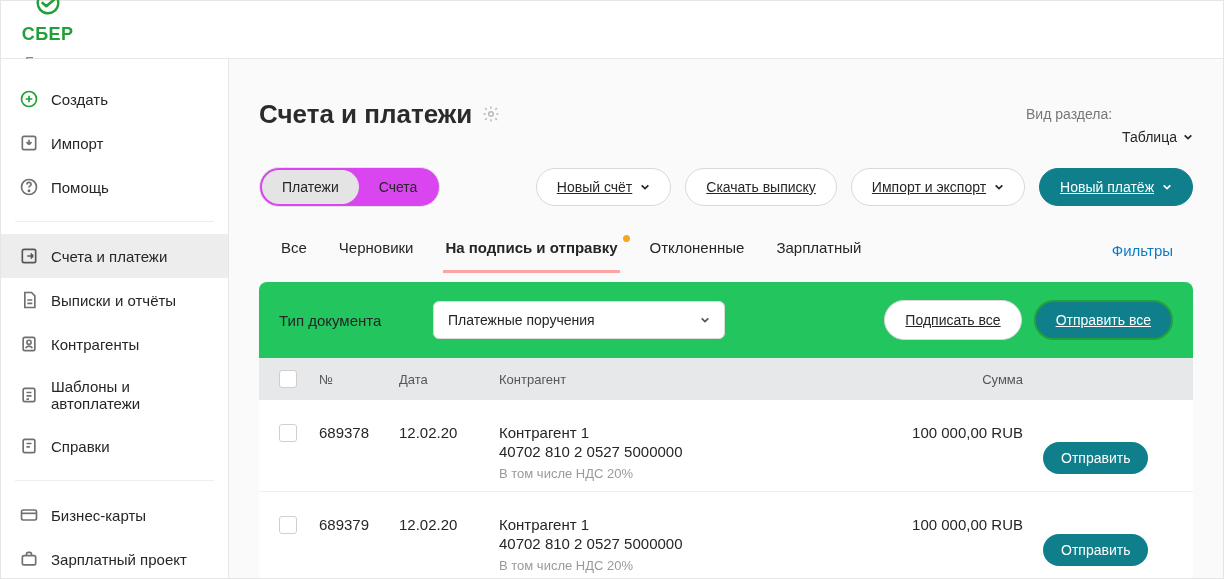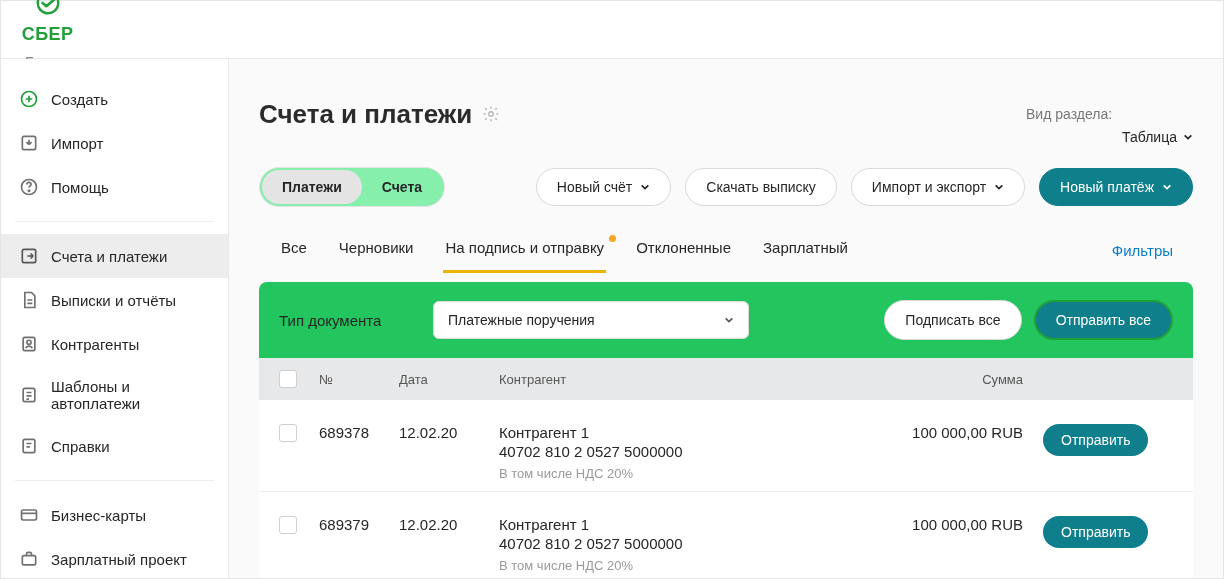--- a/index.html
+++ b/index.html
@@ -59,25 +59,24 @@
   .title-left { display: flex; align-items: center; gap: 10px; }
   h1 { font-size: 26px; font-weight: 700; color: #2b2b2b; }
   .gear { color: #b9b9b9; }
   .view-mode { display: flex; align-items: center; gap: 10px; color: #777; font-size: 14px; }
   .view-value { color: #262626; font-weight: 500; display: flex; align-items: center; gap: 6px; cursor: pointer; margin-top: 46px; }
 
   
   .toolbar { display: flex; align-items: center; gap: 14px; margin-bottom: 22px; }
   .seg {
     display: flex;
-    background: #86efac;
+    background: #d946ef;
     border: 1px solid #e3e3e3;
     border-radius: 999px;
     padding: 2px;
-    font-weight: bold;
   }
   .seg-btn {
     padding: 9px 20px;
     border-radius: 999px;
     font-size: 14px;
     cursor: pointer;
     color: #262626;
     background: transparent;
   }
   .seg-btn.active { background: #e4e4e4; }
@@ -87,20 +86,21 @@
     align-items: center;
     gap: 8px;
     border: 1px solid #d9d9d9;
     background: #fff;
     border-radius: 999px;
     padding: 10px 20px;
     font-size: 14px;
     color: #262626;
     cursor: pointer;
     white-space: nowrap;
+    text-decoration: underline;
   }
   .btn.primary {
     background: #107f8c;
     border-color: #107f8c;
     color: #fff;
   }
   .btn.primary.outlined {
     background: #107f8c;
     border: 2px solid #21a038;
   }
@@ -109,21 +109,21 @@
   
   .tabs-row { display: flex; align-items: center; justify-content: space-between; padding: 0 20px; }
   .tabs { display: flex; gap: 28px; }
   .tab {
     padding: 10px 2px 14px 2px;
     font-size: 15px;
     color: #262626;
     cursor: pointer;
     position: relative;
   }
-  .tab.active { font-weight: 400; border-bottom: 3px solid #eab308; margin-bottom: -1px; }
+  .tab.active { font-weight: 700; border-bottom: 3px solid #fca5a5; margin-bottom: -1px; }
   .tab .dot {
     position: absolute;
     top: 6px; right: -10px;
     width: 7px; height: 7px;
     background: #f5a623;
     border-radius: 50%;
   }
   .filters-link { color: #0b7dc7; font-size: 15px; cursor: pointer; }
 
   
@@ -135,21 +135,21 @@
     display: flex;
     align-items: center;
     gap: 24px;
   }
   .filter-label { font-size: 15px; color: #262626; width: 130px; }
   .select {
     background: #fff;
     border: 1px solid #d9d9d9;
     border-radius: 6px;
     padding: 10px 14px;
-    width: 316px;
+    width: 292px;
     display: flex;
     align-items: center;
     justify-content: space-between;
     cursor: pointer;
   }
   .panel-actions { margin-left: auto; display: flex; gap: 12px; }
 
   
   .thead {
     display: flex;
@@ -158,21 +158,21 @@
     padding: 12px 20px;
     font-size: 13px;
     color: #565656;
     border-radius: 0;
   }
   .col-check { width: 40px; }
   .col-num { width: 80px; }
   .col-date { width: 100px; }
   .col-party { flex: 1; }
   .col-amount { width: 180px; text-align: right; padding-right: 20px; }
-  .col-action { width: 130px; }
+  .col-action { width: 130px; margin-top: 18px; }
 
   .trow {
     display: flex;
     align-items: flex-start;
     padding: 24px 20px 10px 20px;
     border-bottom: 1px solid #eee;
     background: #fff;
   }
   .checkbox {
     width: 18px; height: 18px;

